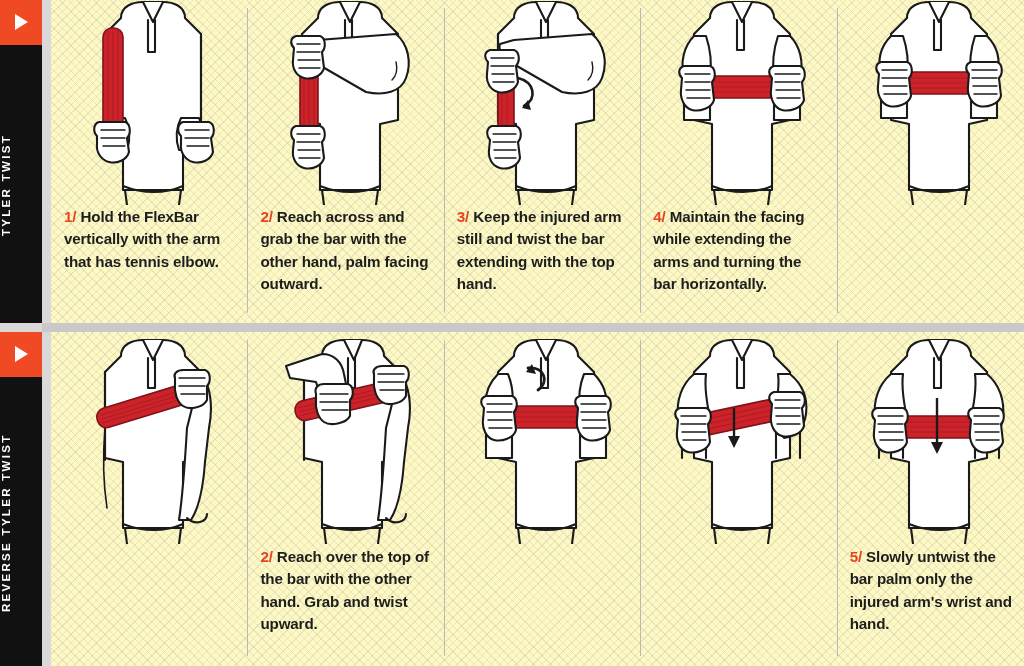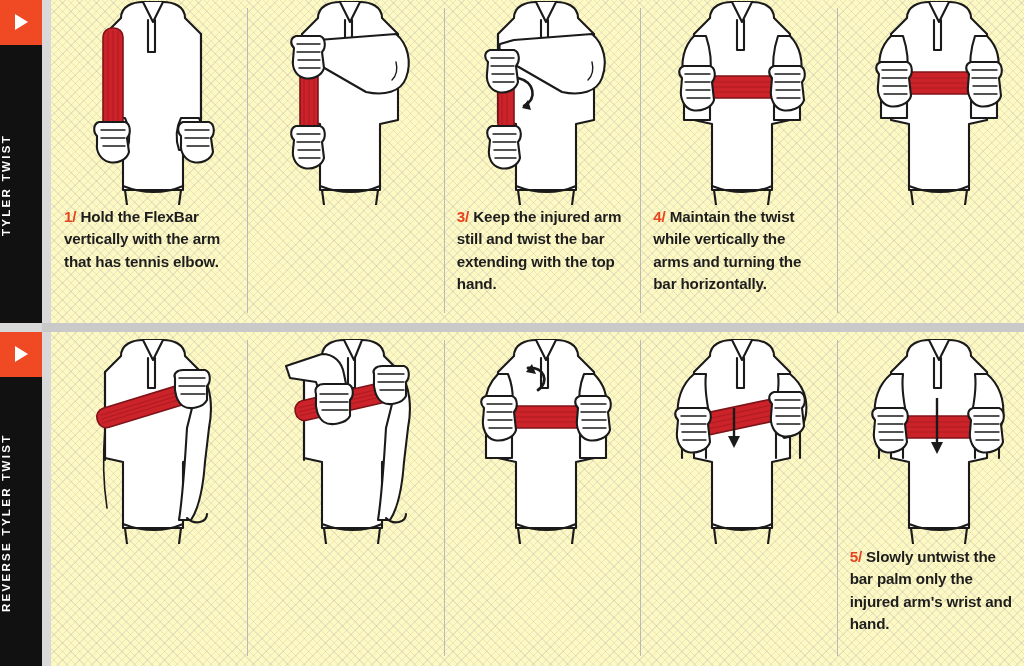--- a/index.html
+++ b/index.html
@@ -146,20 +146,24 @@
               </g>
             </g>
             <g fill="#fff" stroke="#1a1a1a" stroke-width="2.1" stroke-linejoin="round" stroke-linecap="round">
               <path d="M38 48 C34 44 34 38 40 36 L64 36 C70 38 70 48 66 52 L68 68 C66 76 56 80 48 78 C40 76 36 68 37 60 Z"></path>
               <path d="M41 44 L64 44 M41 52 L64 52 M42 60 L64 60 M43 68 L64 68" fill="none" stroke-width="1.4"></path>
               <path d="M38 140 C34 136 34 128 40 126 L64 126 C70 128 70 138 66 142 L68 158 C66 166 56 170 48 168 C40 166 36 158 37 150 Z"></path>
               <path d="M41 134 L64 134 M41 142 L64 142 M42 150 L64 150 M43 158 L64 158" fill="none" stroke-width="1.4"></path>
             </g>
           </svg>
         </div>
+        <div class="caption">
+          <span class="num">2/</span>
+          <span>Reach across and grab the bar with the other hand, palm facing outward.</span>
+        </div>
       </div>
 
       <div class="panel">
         <div class="art">
           <svg width="180" height="205" viewBox="0 0 180 205">
             <g fill="#fff" stroke="#1a1a1a" stroke-width="2.1" stroke-linejoin="round" stroke-linecap="round">
               <path d="M62 18 C62 6 74 2 84 2 L104 2 C114 2 126 6 126 18 L142 34 L142 120 L124 124 L124 190 L64 190 L64 124 L46 120 L46 34 Z"></path>
               <path d="M84 2 L94 22 L104 2"></path>
               <path d="M89 20 L89 50 L96 50 L96 20" fill="none"></path>
               <path d="M64 186 C84 194 106 194 124 186" fill="none"></path>
@@ -217,21 +221,21 @@
             <g fill="#fff" stroke="#1a1a1a" stroke-width="2.1" stroke-linejoin="round" stroke-linecap="round">
               <path d="M34 78 C30 74 30 68 36 66 L62 66 C68 68 68 78 64 82 L66 100 C64 108 52 112 44 110 C36 108 32 98 33 90 Z"></path>
               <path d="M37 74 L62 74 M37 82 L62 82 M38 90 L62 90 M39 98 L62 98" fill="none" stroke-width="1.4"></path>
               <path d="M124 78 C120 74 120 68 126 66 L152 66 C158 68 158 78 154 82 L156 100 C154 108 142 112 134 110 C126 108 122 98 123 90 Z"></path>
               <path d="M127 74 L152 74 M127 82 L152 82 M128 90 L152 90 M129 98 L152 98" fill="none" stroke-width="1.4"></path>
             </g>
           </svg>
         </div>
         <div class="caption">
           <span class="num">4/</span>
-          <span>Maintain the twist while vertically the arms and turning the bar horizontally.</span>
+          <span>Maintain the facing while extending the arms and turning the bar horizontally.</span>
         </div>
       </div>
 
       <div class="panel">
         <div class="art">
           <svg width="180" height="205" viewBox="0 0 180 205">
             <g fill="#fff" stroke="#1a1a1a" stroke-width="2.1" stroke-linejoin="round" stroke-linecap="round">
               <path d="M62 18 C62 6 74 2 84 2 L104 2 C114 2 126 6 126 18 L142 34 L142 120 L124 124 L124 190 L64 190 L64 124 L46 120 L46 34 Z"></path>
               <path d="M84 2 L94 22 L104 2"></path>
               <path d="M89 20 L89 50 L96 50 L96 20" fill="none"></path>
@@ -321,20 +325,24 @@
               </g>
             </g>
             <g fill="#fff" stroke="#1a1a1a" stroke-width="2.1" stroke-linejoin="round" stroke-linecap="round">
               <path d="M118 42 C116 38 120 34 126 34 L148 34 C154 36 154 46 150 50 L150 64 C146 72 132 74 126 70 C120 66 117 56 118 48 Z"></path>
               <path d="M122 42 L148 42 M122 50 L148 50 M124 58 L148 58" fill="none" stroke-width="1.4"></path>
               <path d="M60 62 C58 56 62 52 68 52 L92 52 C98 54 98 64 94 68 L94 84 C90 92 74 94 68 90 C62 86 59 76 60 68 Z"></path>
               <path d="M64 62 L92 62 M64 70 L92 70 M66 78 L92 78" fill="none" stroke-width="1.4"></path>
             </g>
           </svg>
         </div>
+        <div class="caption">
+          <span class="num">2/</span>
+          <span>Reach over the top of the bar with the other hand. Grab and twist upward.</span>
+        </div>
       </div>
 
       <div class="panel">
         <div class="art">
           <svg width="180" height="212" viewBox="0 0 180 212">
             <g fill="#fff" stroke="#1a1a1a" stroke-width="2.1" stroke-linejoin="round" stroke-linecap="round">
               <path d="M62 24 C62 12 74 8 84 8 L104 8 C114 8 126 12 126 24 L142 40 L142 126 L124 130 L124 196 L64 196 L64 130 L46 126 L46 40 Z"></path>
               <path d="M84 8 L94 28 L104 8"></path>
               <path d="M89 26 L89 56 L96 56 L96 26" fill="none"></path>
               <path d="M64 192 C84 200 106 200 124 192" fill="none"></path>

